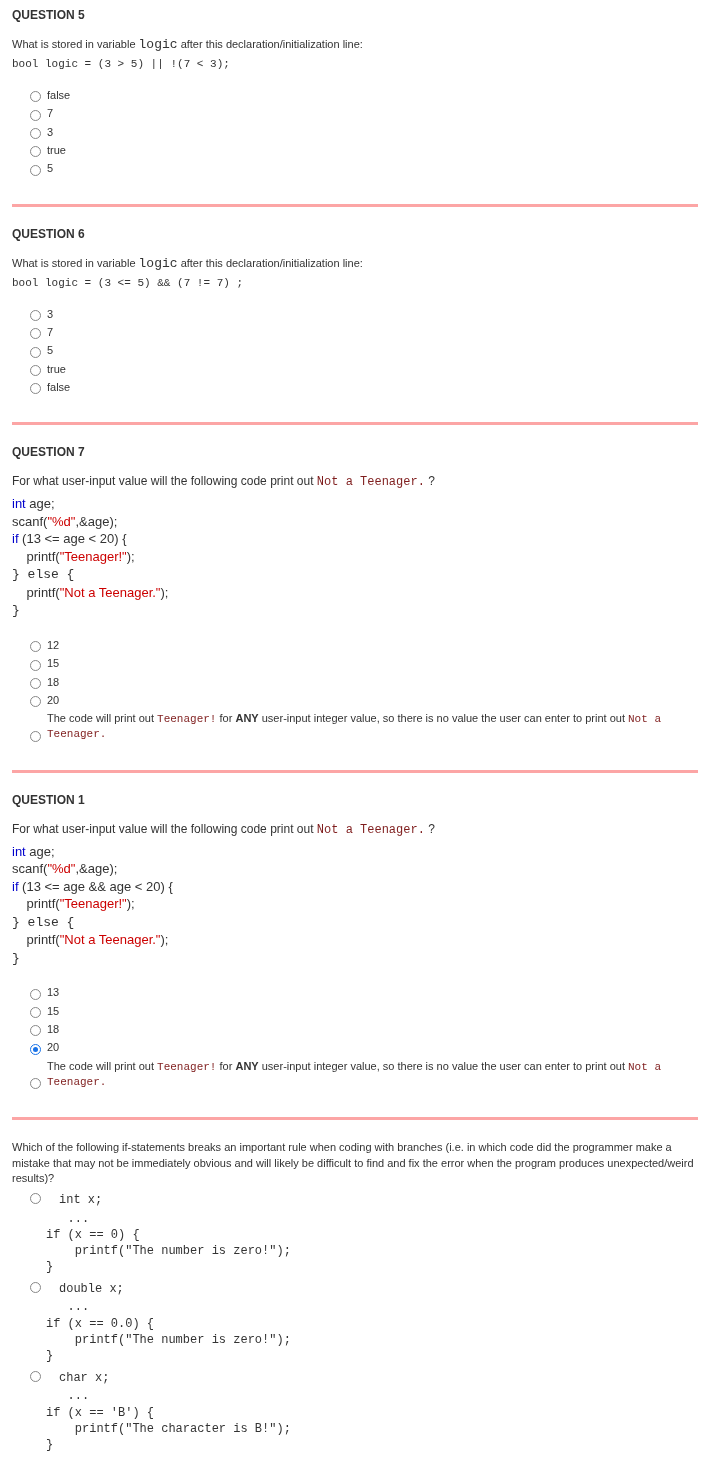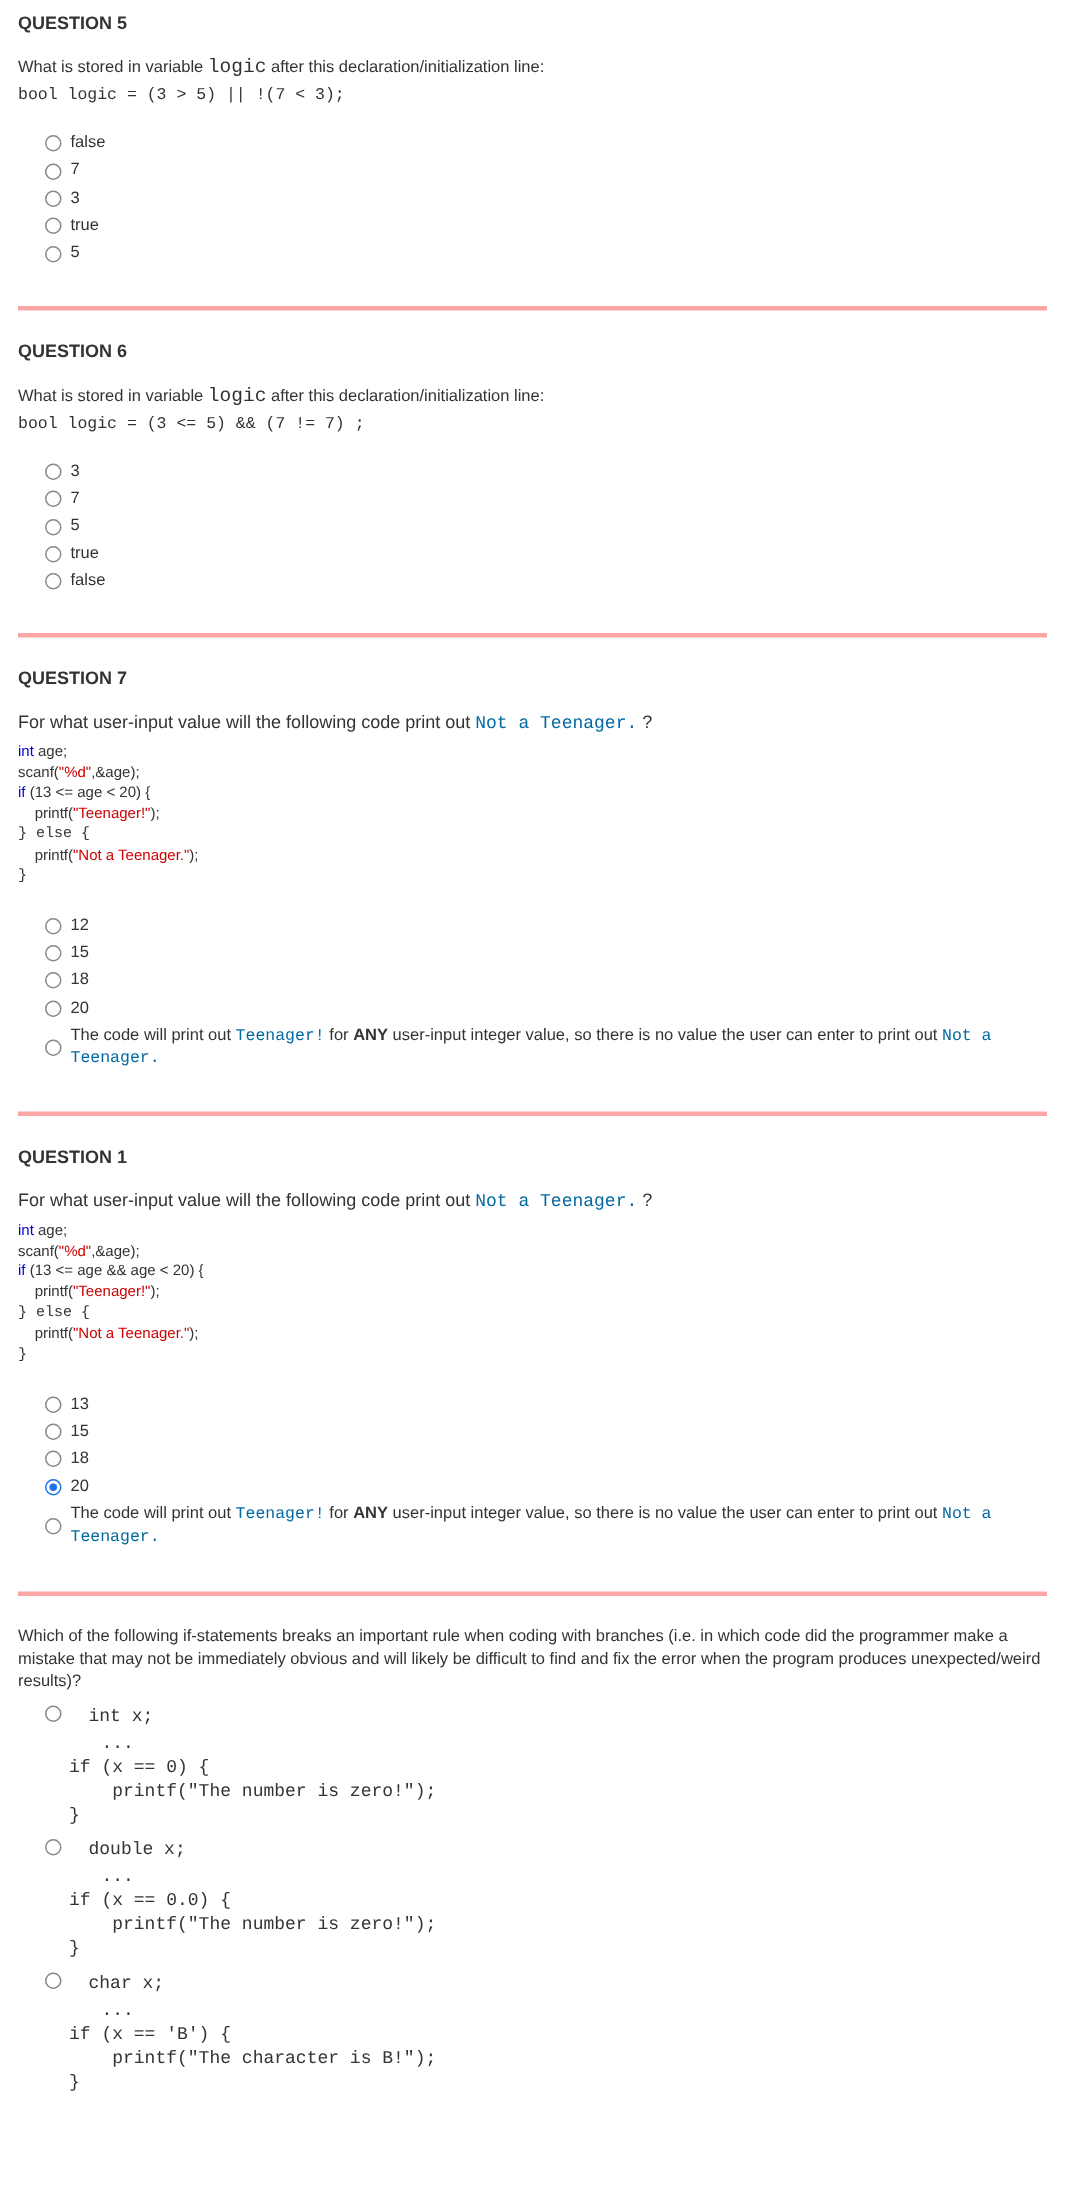--- a/index.html
+++ b/index.html
@@ -33,34 +33,34 @@
     font-size: 13px;
   }
   .code-line {
     font-family: "Courier New", monospace;
     font-size: 11px;
     margin-bottom: 18px;
     white-space: pre;
   }
   .code-block {
     font-family: Arial, sans-serif;
-    font-size: 10px;
+    font-size: 13px;
     line-height: 1.35;
     margin-bottom: 18px;
   }
   .code-block .kw { color: #0000cc; }
   .code-block .str { color: #cc0000; }
   .code-mono { font-family: "Courier New", monospace; }
-  .red-mono { color: #0369a1; font-family: "Courier New", monospace; }
+  .red-mono { color: #7f1d1d; font-family: "Courier New", monospace; }
   .options {
     margin-left: 18px;
   }
   .opt {
     display: flex;
-    align-items: center;
+    align-items: flex-end;
     margin: 4px 0;
     gap: 6px;
   }
   .radio {
     width: 11px;
     height: 11px;
     border: 1px solid #888;
     border-radius: 50%;
     flex-shrink: 0;
     box-sizing: border-box;

